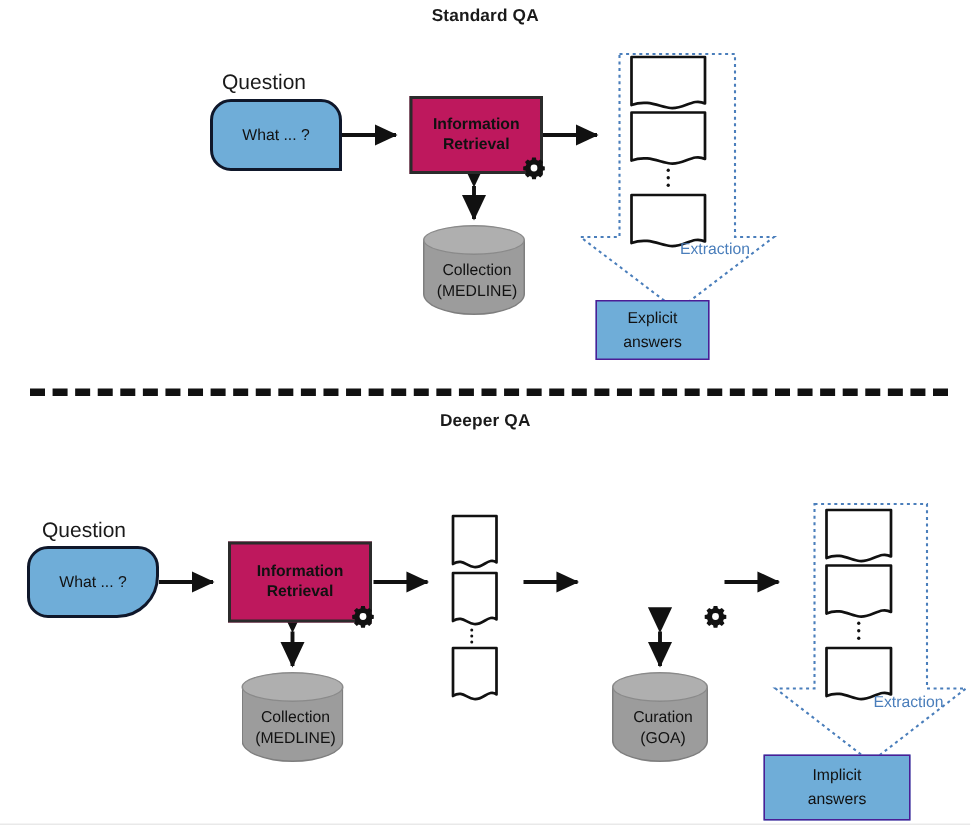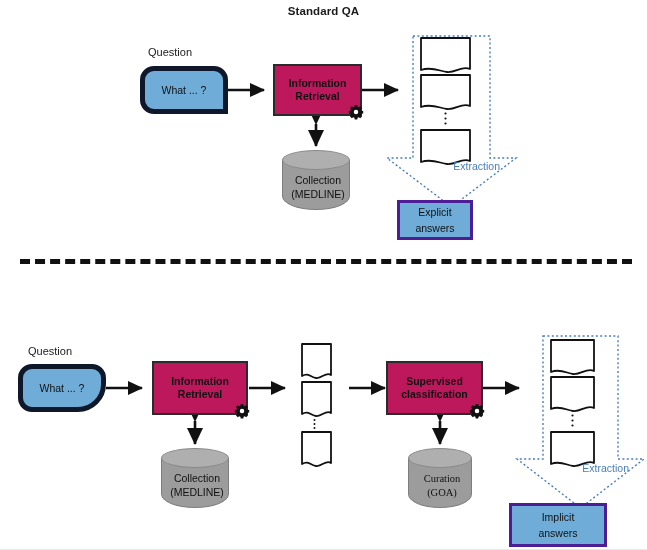--- a/index.html
+++ b/index.html
@@ -38,29 +38,29 @@
   }
 
   
   .divider {
     height: 0;
     border-top: 5px dashed #111111;
   }
 
   
   .q-label {
-    font-size: 11px;
+    font-size: 14px;
     color: #1a1a1a;
     white-space: nowrap;
   }
 
   
   .bubble {
     background: #6FADD8;
-    border: 5px solid #0f172a;
+    border: 2px solid #0f172a;
     box-sizing: border-box;
     border-radius: 14px 14px 0 14px;
     display: flex;
     align-items: center;
     justify-content: center;
     font-size: 10.5px;
     color: #111;
     white-space: nowrap;
   }
   .bubble.bl { border-radius: 14px 14px 28px 14px; }
@@ -112,21 +112,21 @@
     font-size: 10.5px;
     color: #111;
     line-height: 1.3;
     z-index: 3;
     white-space: nowrap;
   }
 
   
   .answer-box {
     background: #6FADD8;
-    border: 3px solid #4c1d95;
+    border: 1px solid #4c1d95;
     box-sizing: border-box;
     display: flex;
     flex-direction: column;
     align-items: center;
     justify-content: center;
     font-size: 10.5px;
     color: #111;
     line-height: 1.55;
     white-space: nowrap;
   }
@@ -272,61 +272,56 @@
 
   <div class="abs extraction-label" style="left:404px; top:160px; width:96px;">Extraction</div>
 
   <div class="abs answer-box" style="left:397px; top:200px; width:76px; height:40px;">
     <div>Explicit</div>
     <div>answers</div>
   </div>
 
   <div class="abs divider" style="left:20px; top:259px; width:612px;"></div>
 
+  <div class="abs section-title" style="left:0; top:275px; width:647px;">Deeper QA</div>
 
   <div class="abs q-label" style="left:28px; top:345px;">Question</div>
 
   <div class="abs bubble bl" style="left:18px; top:364px; width:88px; height:48px;">What ... ?</div>
 
   <div class="abs proc-box" style="left:152px; top:361px; width:96px; height:54px;">
     <div>
       <span>Information</span>
       <span>Retrieval</span>
     </div>
   </div>
   <div class="abs" style="left:234px; top:403px;">
     <svg class="gear" viewBox="0 0 24 24">
       <path fill="#111111" d="M13.9 1.6h-3.8l-.5 2.5a8.4 8.4 0 0 0-1.8.75L5.7 3.4 3 6.1l1.45 2.1a8.4 8.4 0 0 0-.75 1.8l-2.5.5v3.8l2.5.5c.18.63.43 1.23.75 1.8L3 18.7l2.7 2.7 2.1-1.45c.57.32 1.17.57 1.8.75l.5 2.5h3.8l.5-2.5c.63-.18 1.23-.43 1.8-.75l2.1 1.45 2.7-2.7-1.45-2.1c.32-.57.57-1.17.75-1.8l2.5-.5v-3.8l-2.5-.5a8.4 8.4 0 0 0-.75-1.8L21 6.1l-2.7-2.7-2.1 1.45a8.4 8.4 0 0 0-1.8-.75l-.5-2.5Z"></path>
       <circle cx="12" cy="12" r="3.4" fill="#ffffff"></circle>
     </svg>
   </div>
 
-  <div class="abs proc-box" style="left:386px; top:361px; width:97px; height:54px;">
-    <div>
-      <span>Supervised</span>
-      <span>classification</span>
-    </div>
-  </div>
   <div class="abs" style="left:469px; top:403px;">
     <svg class="gear" viewBox="0 0 24 24">
       <path fill="#111111" d="M13.9 1.6h-3.8l-.5 2.5a8.4 8.4 0 0 0-1.8.75L5.7 3.4 3 6.1l1.45 2.1a8.4 8.4 0 0 0-.75 1.8l-2.5.5v3.8l2.5.5c.18.63.43 1.23.75 1.8L3 18.7l2.7 2.7 2.1-1.45c.57.32 1.17.57 1.8.75l.5 2.5h3.8l.5-2.5c.63-.18 1.23-.43 1.8-.75l2.1 1.45 2.7-2.7-1.45-2.1c.32-.57.57-1.17.75-1.8l2.5-.5v-3.8l-2.5-.5a8.4 8.4 0 0 0-.75-1.8L21 6.1l-2.7-2.7-2.1 1.45a8.4 8.4 0 0 0-1.8-.75l-.5-2.5Z"></path>
       <circle cx="12" cy="12" r="3.4" fill="#ffffff"></circle>
     </svg>
   </div>
 
   <div class="abs cyl" style="left:161px; top:448px; width:68px; height:60px;">
     <div class="body" style="top:10px; height:50px;"></div>
     <div class="top"></div>
     <div class="cyl-text" style="top:24px;">
       <div>Collection</div>
       <div>(MEDLINE)</div>
     </div>
   </div>
 
-  <div class="abs cyl" style="left:408px; top:448px; width:64px; height:60px;font-family:Liberation Serif, serif;">
+  <div class="abs cyl" style="left:408px; top:448px; width:64px; height:60px;">
     <div class="body" style="top:10px; height:50px;"></div>
     <div class="top"></div>
     <div class="cyl-text" style="top:24px;">
       <div>Curation</div>
       <div>(GOA)</div>
     </div>
   </div>
 
   <div class="abs extraction-label" style="left:533px; top:462px; width:96px;">Extraction</div>
 

